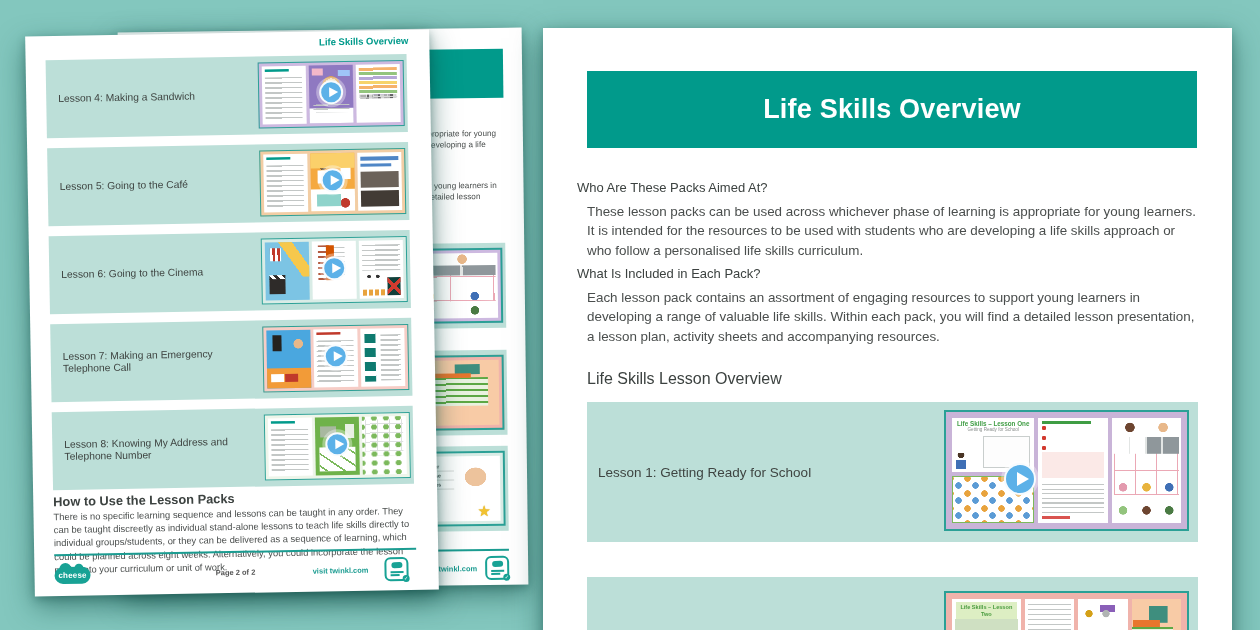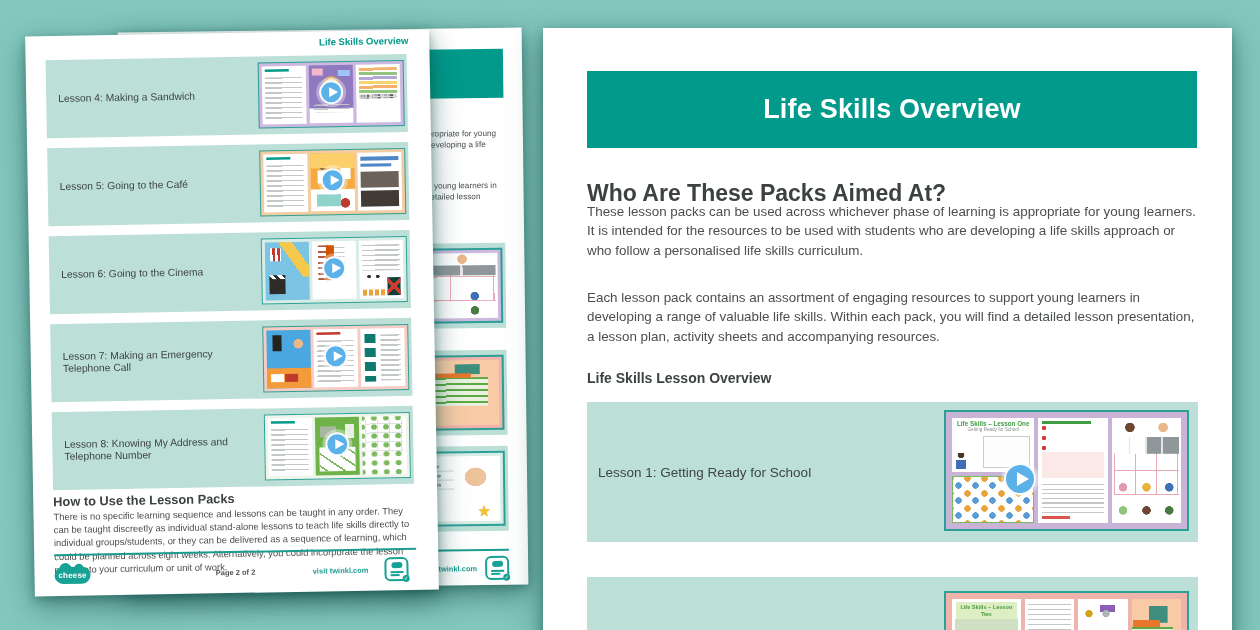--- a/index.html
+++ b/index.html
@@ -50,25 +50,25 @@
   .badge{width:24px;height:24px;border:2px solid var(--logo-teal);border-radius:6px;position:relative;background:#fff;}
   .badge i{position:absolute;top:3px;left:5px;width:11px;height:6px;background:var(--logo-teal);border-radius:3px;}
   .badge em{position:absolute;left:4px;width:13px;height:1.5px;background:var(--logo-teal);}
   .badge em.b1{top:12px;} .badge em.b2{top:15px;width:9px;}
   .badge u{position:absolute;right:-3px;bottom:-3px;width:7px;height:7px;background:var(--logo-teal);border-radius:50%;color:#fff;font-size:5px;line-height:7px;text-align:center;text-decoration:none;}
 
   
   .right-page{left:543px;top:28px;width:689px;height:640px;z-index:2;}
   .banner{position:absolute;left:44px;top:43px;width:610px;height:77px;background:var(--brand-teal);display:flex;align-items:center;justify-content:center;}
   .banner h1{margin:0;color:#fff;font-size:27px;letter-spacing:.2px;}
-  .sec-h{position:absolute;left:44px;font-size:23px;font-weight:bold;color:var(--heading-text);}
+  .sec-h{position:absolute;left:34px;font-size:13px;font-weight:normal;color:var(--heading-text);}
   .sh1{top:152px;} .sh2{top:238px;}
   .sec-b{position:absolute;left:44px;width:614px;font-size:13.4px;line-height:19.3px;color:var(--body-text);}
   .sb1{top:174px;} .sb2{top:260px;}
-  .ov-h{position:absolute;left:44px;top:342px;font-size:14px;font-weight:bold;color:var(--heading-text);}
+  .ov-h{position:absolute;left:44px;top:342px;font-size:16px;font-weight:normal;color:var(--heading-text);}
   .brow{position:absolute;left:44px;width:611px;background:var(--mint-row);}
   .br1{top:374px;height:140px;display:flex;align-items:center;}
   .br2{top:549px;height:160px;}
   .br1 .blabel{font-size:13.5px;color:#3f4542;padding-left:11px;}
   .thumb-b{position:absolute;right:9px;top:8px;width:245px;height:121px;border:2px solid var(--thumb-border);padding:6px;display:flex;gap:4px;}
   .tb1{background:var(--r1-frame);} .tb2{background:var(--r2-frame);top:14px;}
 
   
   .play{position:absolute;width:24px;height:24px;border-radius:50%;background:var(--play-blue);border:2px solid rgba(255,255,255,.95);box-shadow:0 0 0 3px rgba(255,255,255,.35);z-index:5;}
   .play::before{content:"";position:absolute;left:8px;top:5px;border-left:9px solid #fff;border-top:5.5px solid transparent;border-bottom:5.5px solid transparent;}
@@ -390,20 +390,21 @@
   </div>
 
   <div class="page right-page">
     <div class="banner">
       <h1>Life Skills Overview</h1>
     </div>
 
     <div class="sec-h sh1">Who Are These Packs Aimed At?</div>
     <div class="sec-b sb1">These lesson packs can be used across whichever phase of learning is appropriate for young learners. It is intended for the resources to be used with students who are developing a life skills approach or who follow a personalised life skills curriculum.</div>
 
+    <div class="sec-h sh2">What Is Included in Each Pack?</div>
     <div class="sec-b sb2">Each lesson pack contains an assortment of engaging resources to support young learners in developing a range of valuable life skills. Within each pack, you will find a detailed lesson presentation, a lesson plan, activity sheets and accompanying resources.</div>
 
     <div class="ov-h">Life Skills Lesson Overview</div>
 
     <div class="brow br1">
       <div class="blabel">Lesson 1: Getting Ready for School</div>
       <div class="thumb-b tb1">
         <div class="tp r1a">
           <div class="pt">
             <span class="ct">Life Skills – Lesson One</span>

